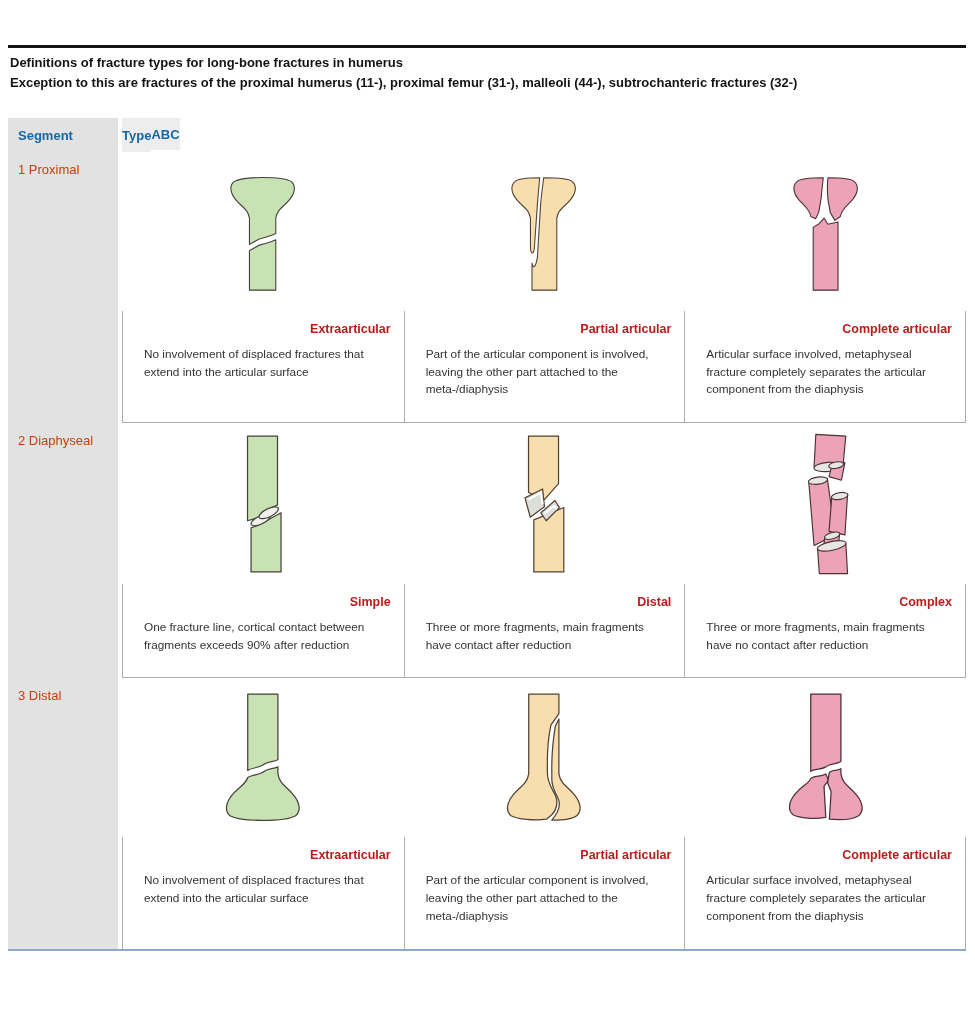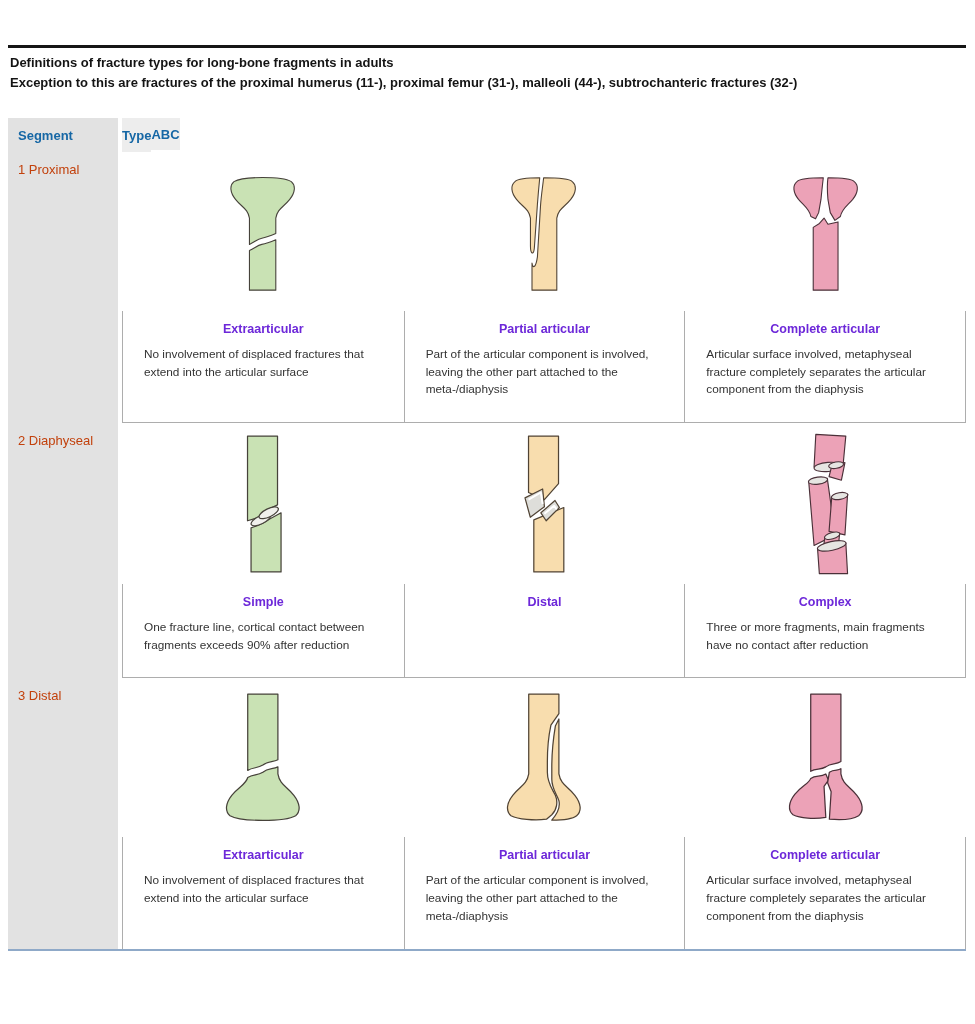--- a/index.html
+++ b/index.html
@@ -16,33 +16,33 @@
     font-size:13px;font-weight:bold;color:#1667a5;}
   .blue-rule{height:2px;background:#1667a5;}
   .abc{height:32px;background:#ededed;display:grid;grid-template-columns:1fr 1fr 1fr;}
   .abc span{display:flex;align-items:center;justify-content:center;font-size:13px;font-weight:bold;color:#1667a5;}
   .illos{height:159px;display:grid;grid-template-columns:1fr 1fr 1fr;align-items:center;justify-items:center;}
   .illos.tall{height:161px;}
   .textband{display:grid;grid-template-columns:1fr 1fr 1fr;border-left:1px solid #adadad;border-right:1px solid #adadad;border-bottom:1px solid #adadad;}
   .textband.last{border-bottom:none;}
   .tcell{padding:11px 13px 15px;}
   .tcell + .tcell{border-left:1px solid #adadad;}
-  .tcell h4{margin:0 0 10px 0;font-size:12.5px;font-weight:bold;text-align:center;color:#6d28d9;}
+  .tcell h4{margin:0 0 10px 0;font-size:12.5px;font-weight:bold;text-align:right;color:#b91c1c;}
   .tcell p{margin:8px;font-size:11.8px;line-height:1.5;color:#333333;}
   svg{display:block;}
 </style>
 </head>
 <body>
 
 <div class="page">
 
   <div class="top-rule"></div>
 
   <div class="intro">
-    <div>Definitions of fracture types for long-bone fragments in adults</div>
+    <div>Definitions of fracture types for long-bone fractures in humerus</div>
     <div>Exception to this are fractures of the proximal humerus (11-), proximal femur (31-), malleoli (44-), subtrochanteric fractures (32-)</div>
   </div>
 
   <div class="table">
 
     <div class="segcell seg-head" style="grid-row:1;grid-column:1">Segment</div>
     <div class="type-head" style="grid-row:1;grid-column:3">
       <div class="type-title">Type</div>
       <div class="blue-rule"></div>
       <div class="abc">
@@ -129,20 +129,21 @@
           </g>
         </svg>
       </div>
       <div class="textband">
         <div class="tcell">
           <h4>Simple</h4>
           <p>One fracture line, cortical contact between fragments exceeds 90% after reduction</p>
         </div>
         <div class="tcell">
           <h4>Distal</h4>
+          <p>Three or more fragments, main fragments have contact after reduction</p>
         </div>
         <div class="tcell">
           <h4>Complex</h4>
           <p>Three or more fragments, main fragments have no contact after reduction</p>
         </div>
       </div>
     </div>
 
     <div class="segcell seg-label" style="grid-row:4;grid-column:1">3 Distal</div>
     <div style="grid-row:4;grid-column:3">

